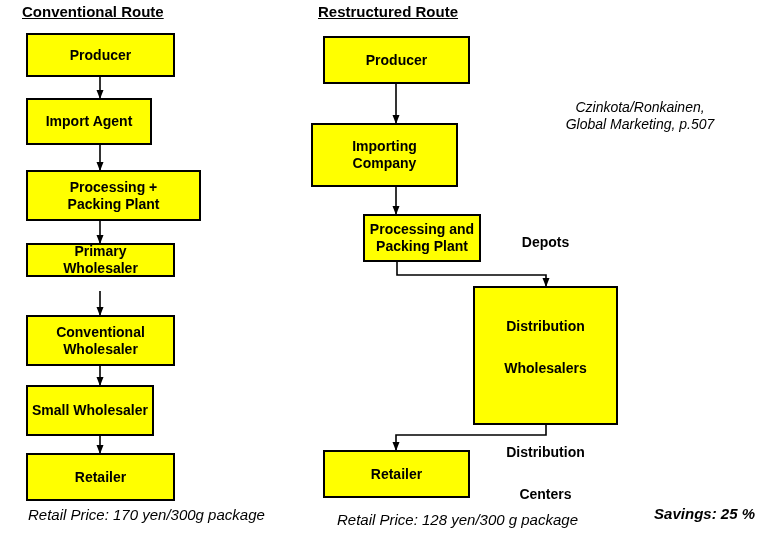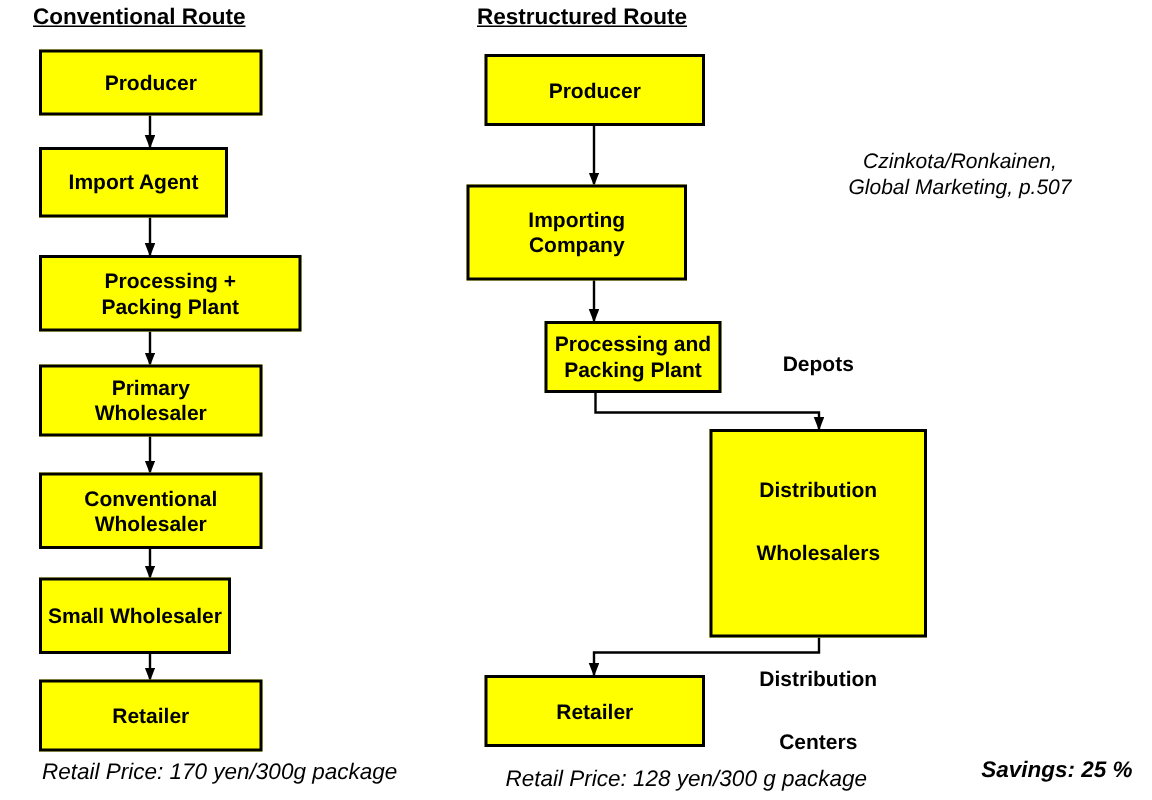--- a/index.html
+++ b/index.html
@@ -97,21 +97,21 @@
   <div class="node" style="left:26px; top:33px; width:149px; height:44px;">
     <div class="line">Producer</div>
   </div>
   <div class="node" style="left:26px; top:98px; width:126px; height:47px;">
     <div class="line">Import Agent</div>
   </div>
   <div class="node" style="left:26px; top:170px; width:175px; height:51px;">
     <div class="line">Processing +</div>
     <div class="line">Packing Plant</div>
   </div>
-  <div class="node" style="left:26px; top:243px; width:149px; height:48px;">
+  <div class="node" style="left:26px; top:243px; width:149px; height:34px;">
     <div class="line">Primary</div>
     <div class="line">Wholesaler</div>
   </div>
   <div class="node" style="left:26px; top:315px; width:149px; height:51px;">
     <div class="line">Conventional</div>
     <div class="line">Wholesaler</div>
   </div>
   <div class="node" style="left:26px; top:385px; width:128px; height:51px;">
     <div class="line">Small Wholesaler</div>
   </div>

